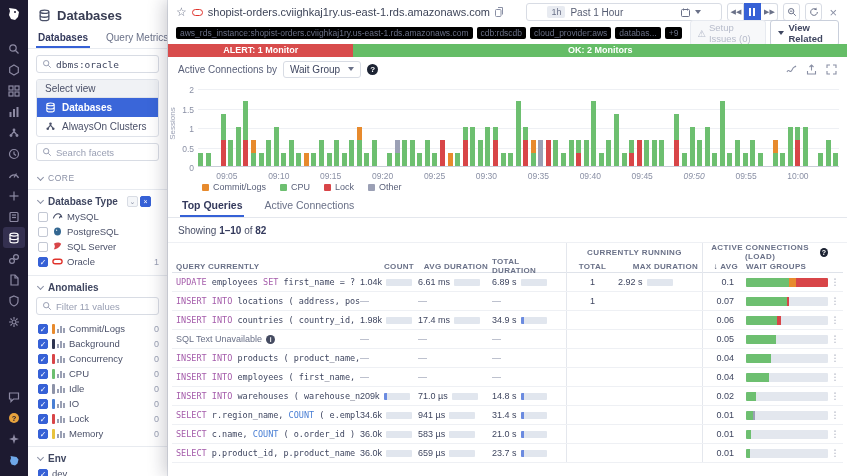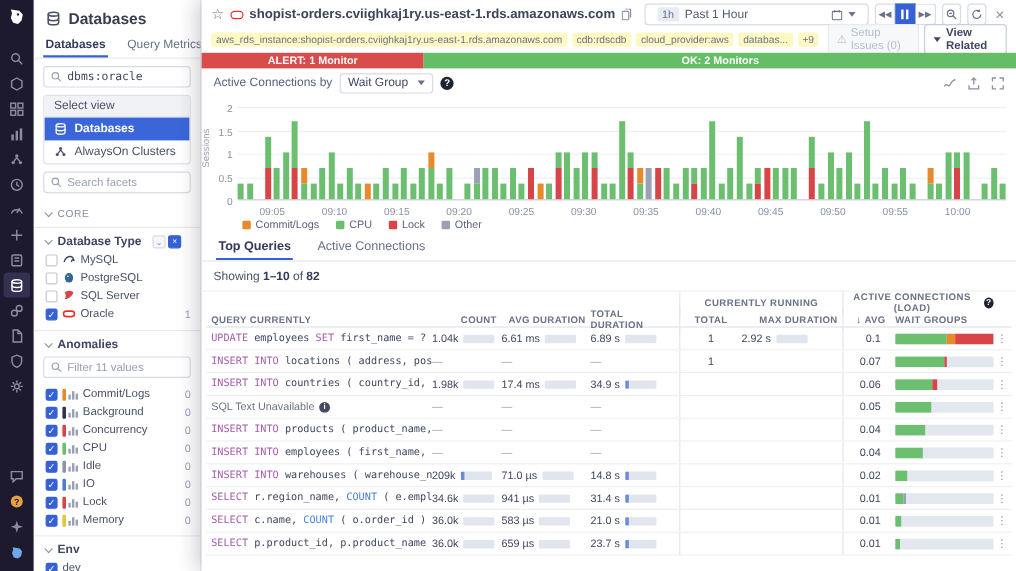--- a/index.html
+++ b/index.html
@@ -56,42 +56,42 @@
   .ahist i { display:block; width:2px; background:#9aa0b4; }
   .divider-h { border-top:1px solid #e8ebf0; margin:4px 0 0; }
 
   
   .overlay { position:absolute; left:168px; top:0; width:679px; height:476px; background:#fff; z-index:10;
     box-shadow:-4px 0 16px rgba(25,25,45,.22); display:flex; flex-direction:column; }
   .ov-head { height:24px; display:flex; align-items:center; gap:5px; padding:0 8px;
     flex:none; }
   .star { color:#6a7188; font-size:12px; cursor:pointer; }
   .oracle-oval { width:11px; height:7px; border:1.6px solid #e0332c; border-radius:4px; flex:none; }
-  .hostname { font-size:11px; font-weight:bold; color:#3d4458; white-space:nowrap; }
+  .hostname { font-size:11px; font-weight:normal; color:#3d4458; white-space:nowrap; }
   .copy { color:#8a90a5; cursor:pointer; }
   .sp { flex:1; }
   .timebox { height:18px; border:1px solid #d8dce4; border-radius:3px; display:flex; align-items:center;
-    gap:5px; padding:0 10px; width:196px; cursor:pointer; }
+    gap:5px; padding:0 20px; width:196px; cursor:pointer; }
   .tbadge { background:#e8ebf1; border-radius:2px; font-size:9px; color:#6a7188; padding:1px 4px; }
   .tlabel { font-size:10px; color:#555c72; flex:1; }
   .carat { width:0; height:0; border-left:3.5px solid transparent; border-right:3.5px solid transparent;
     border-top:4px solid #6a7188; }
   .btngrp { display:flex; }
   .bt { width:17px; height:18px; border:1px solid #d8dce4; display:flex; align-items:center;
     justify-content:center; color:#6a7188; font-size:7px; cursor:pointer; background:#fff; }
   .bt + .bt { border-left:0; }
   .bt:first-child { border-radius:3px 0 0 3px; } .bt:last-child { border-radius:0 3px 3px 0; }
   .bt.blue { background:#3661d6; border-color:#3661d6; }
   .pausebars { display:flex; gap:2px; } .pausebars i { display:block; width:2px; height:8px; background:#fff; }
   .icbtn { width:17px; height:18px; border:1px solid #d8dce4; border-radius:3px; display:flex;
     align-items:center; justify-content:center; color:#6a7188; cursor:pointer; background:#fff; }
   .xclose { font-size:13px; color:#8a90a5; cursor:pointer; padding:0 2px; }
 
   .ov-tags { height:18px; display:flex; align-items:center; gap:4px; padding:0 8px; flex:none; }
-  .tagpill { background:#fef9c3; border-radius:2px; font-size:8.5px; color:#6a7086; padding:1px 4px;
+  .tagpill { background:#000000; border-radius:2px; font-size:8.5px; color:#6a7086; padding:1px 4px;
     white-space:nowrap; cursor:pointer; }
   .setupbtn { display:flex; align-items:center; gap:3px; font-size:9.5px; color:#b7bccb;
     border:1px solid #e7eaf0; background:#f7f8fa; border-radius:3px; padding:1px 6px; cursor:pointer; }
   .relatedbtn { display:flex; align-items:center; gap:4px; font-size:9.5px; color:#3f4660;
     border:1px solid #c9cfdb; border-radius:3px; padding:1px 7px; cursor:pointer; font-weight:bold;}
 
   .monitors { height:13px; display:flex; flex:none; margin-top:2px; cursor:pointer; }
   .mon { color:#fff; font-size:9px; font-weight:bold; text-align:center; line-height:13px; }
 
   .ctrl { height:24px; display:flex; align-items:center; gap:6px; padding:0 10px; flex:none; }
@@ -947,21 +947,21 @@
     <div class="xlabels" id="xlabels">
         <span style="left: 4.5%;">09:05</span>
         <span style="left: 12.6%;">09:10</span>
         <span style="left: 20.7%;">09:15</span>
         <span style="left: 28.8%;">09:20</span>
         <span style="left: 36.9%;">09:25</span>
         <span style="left: 45%;">09:30</span>
         <span style="left: 53.1%;">09:35</span>
         <span style="left: 61.2%;">09:40</span>
         <span style="left: 69.3%;">09:45</span>
-        <span style="left: 77.4%;">09:50</span>
+        <span style="left: 77.4%; font-style: italic;">09:50</span>
         <span style="left: 85.5%;">09:55</span>
         <span style="left: 93.6%; text-align: center;">10:00</span>
       </div>
     <div class="legend" id="legend">
         <span class="leg">
           <i style="background: rgb(231, 138, 45);"></i>
           <span>Commit/Logs</span>
         </span>
         <span class="leg">
           <i style="background: rgb(109, 191, 112);"></i>

